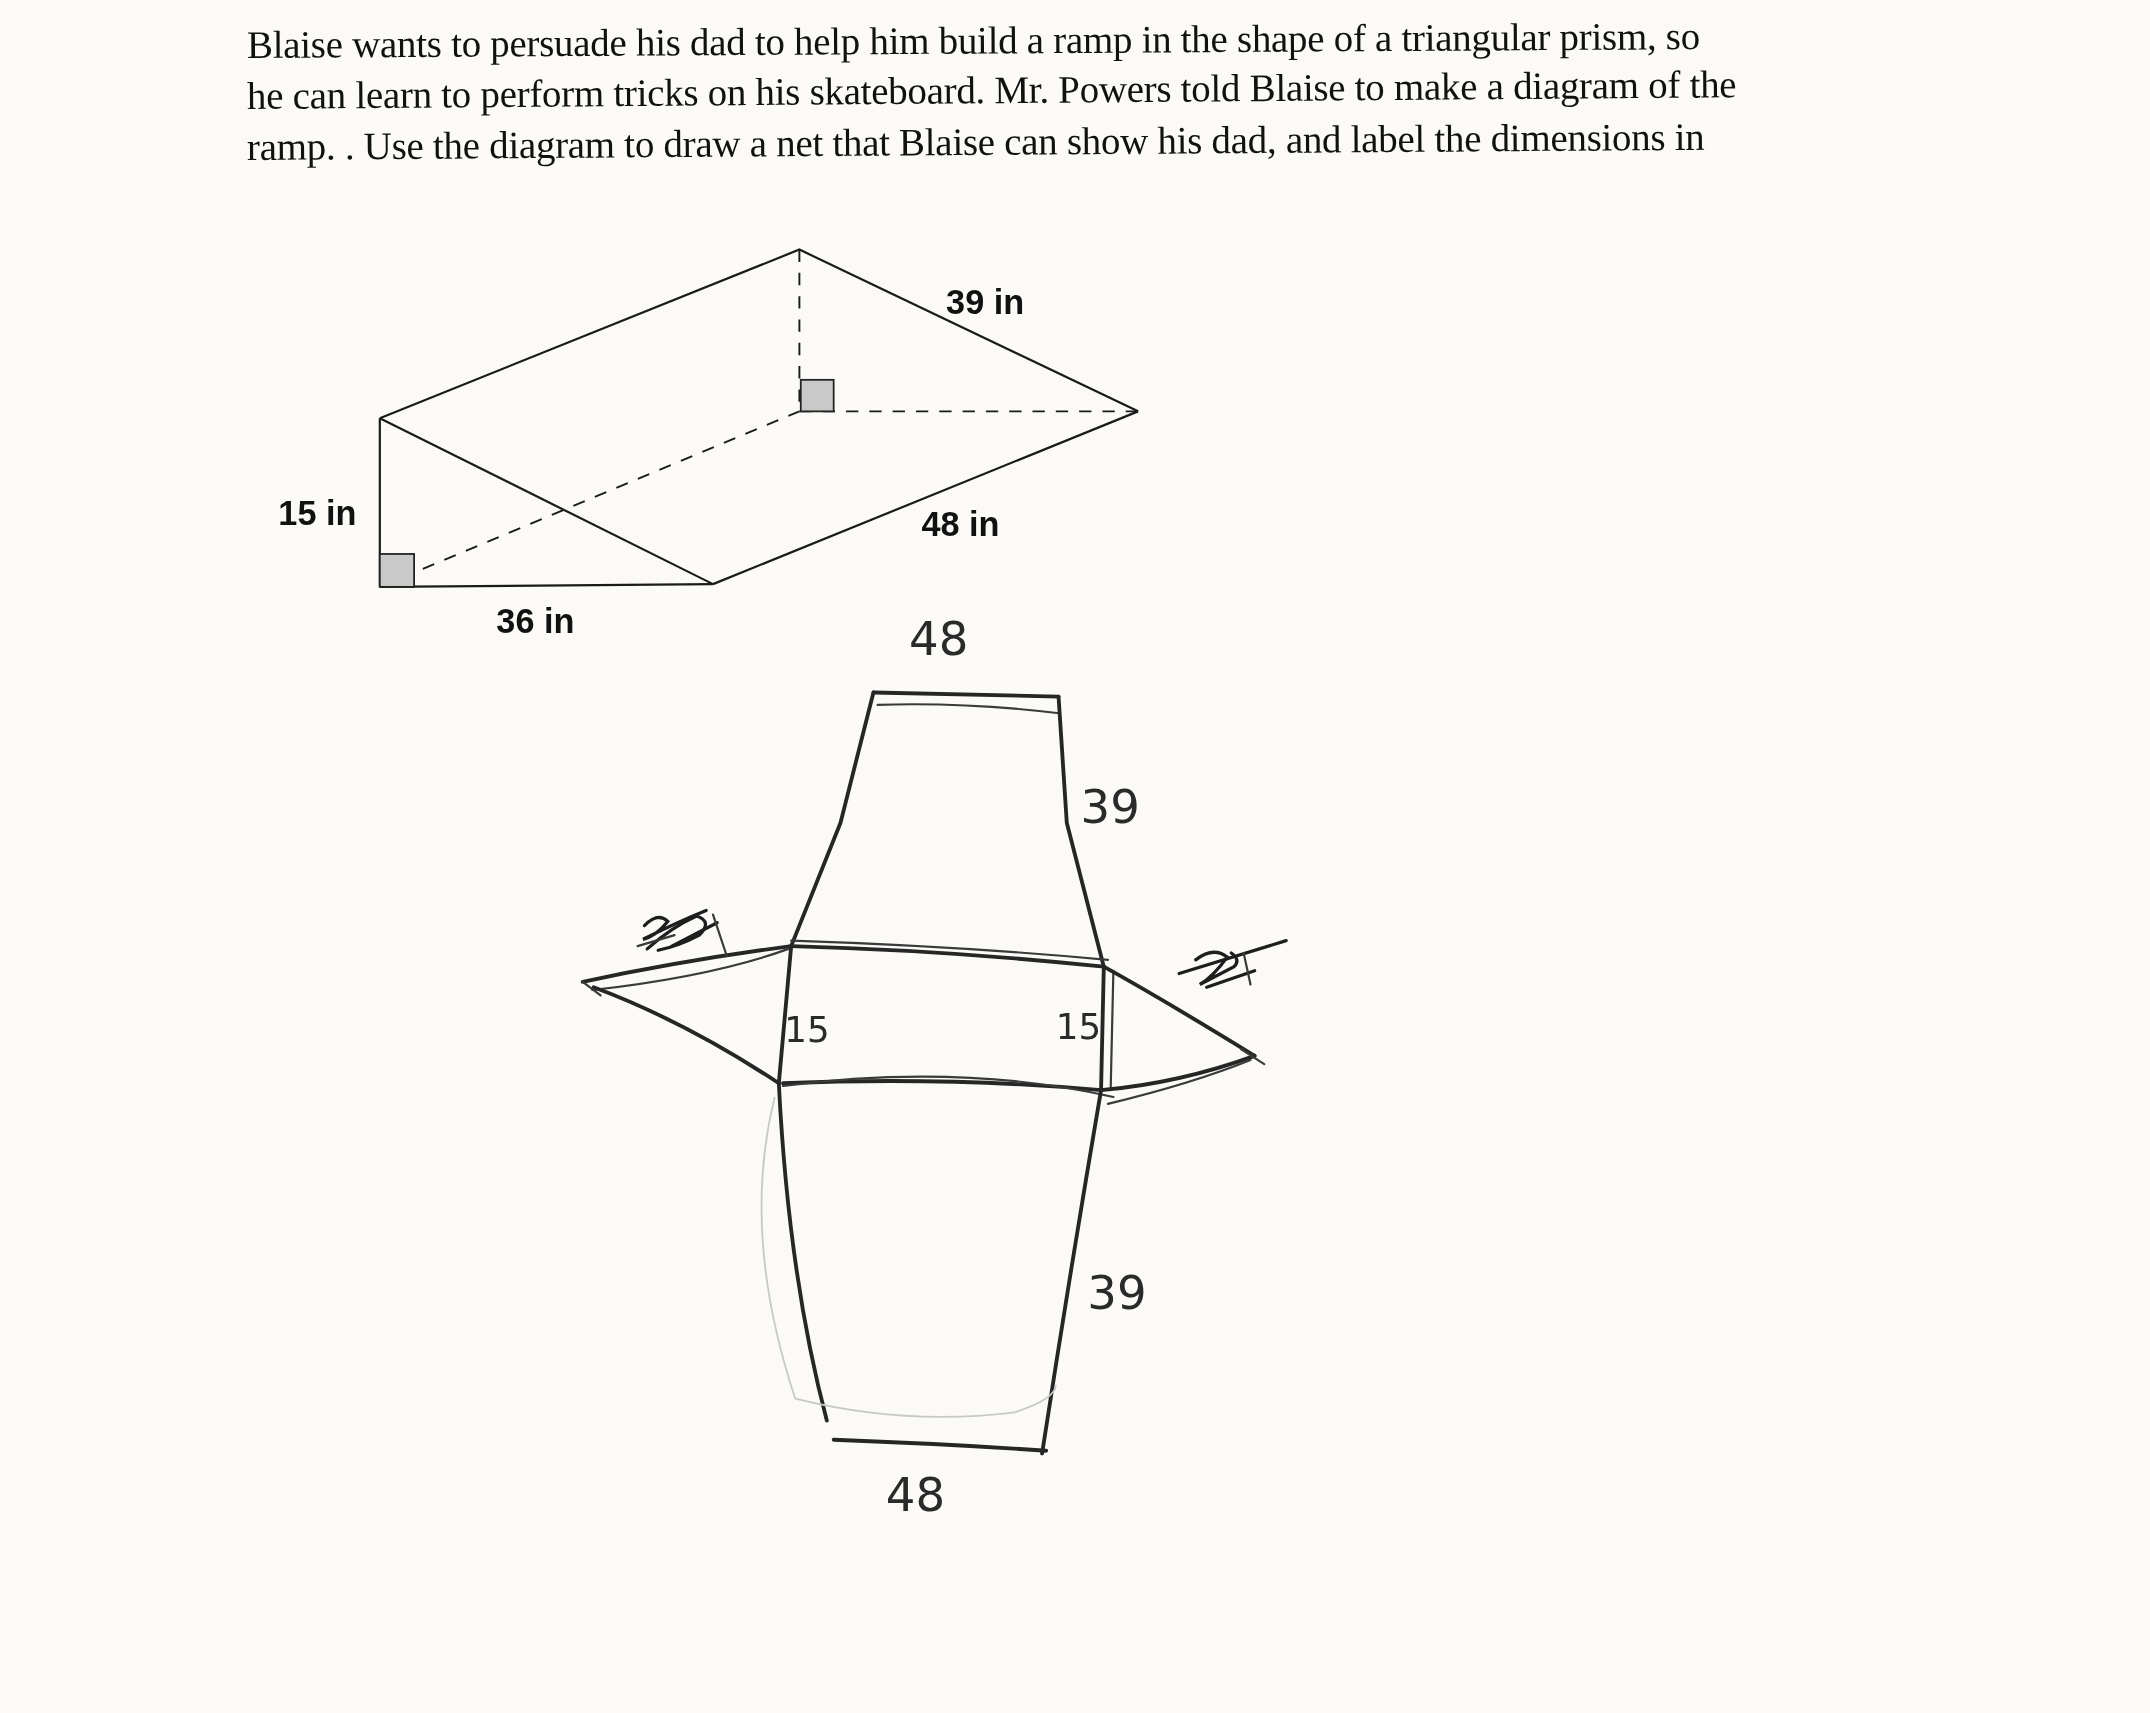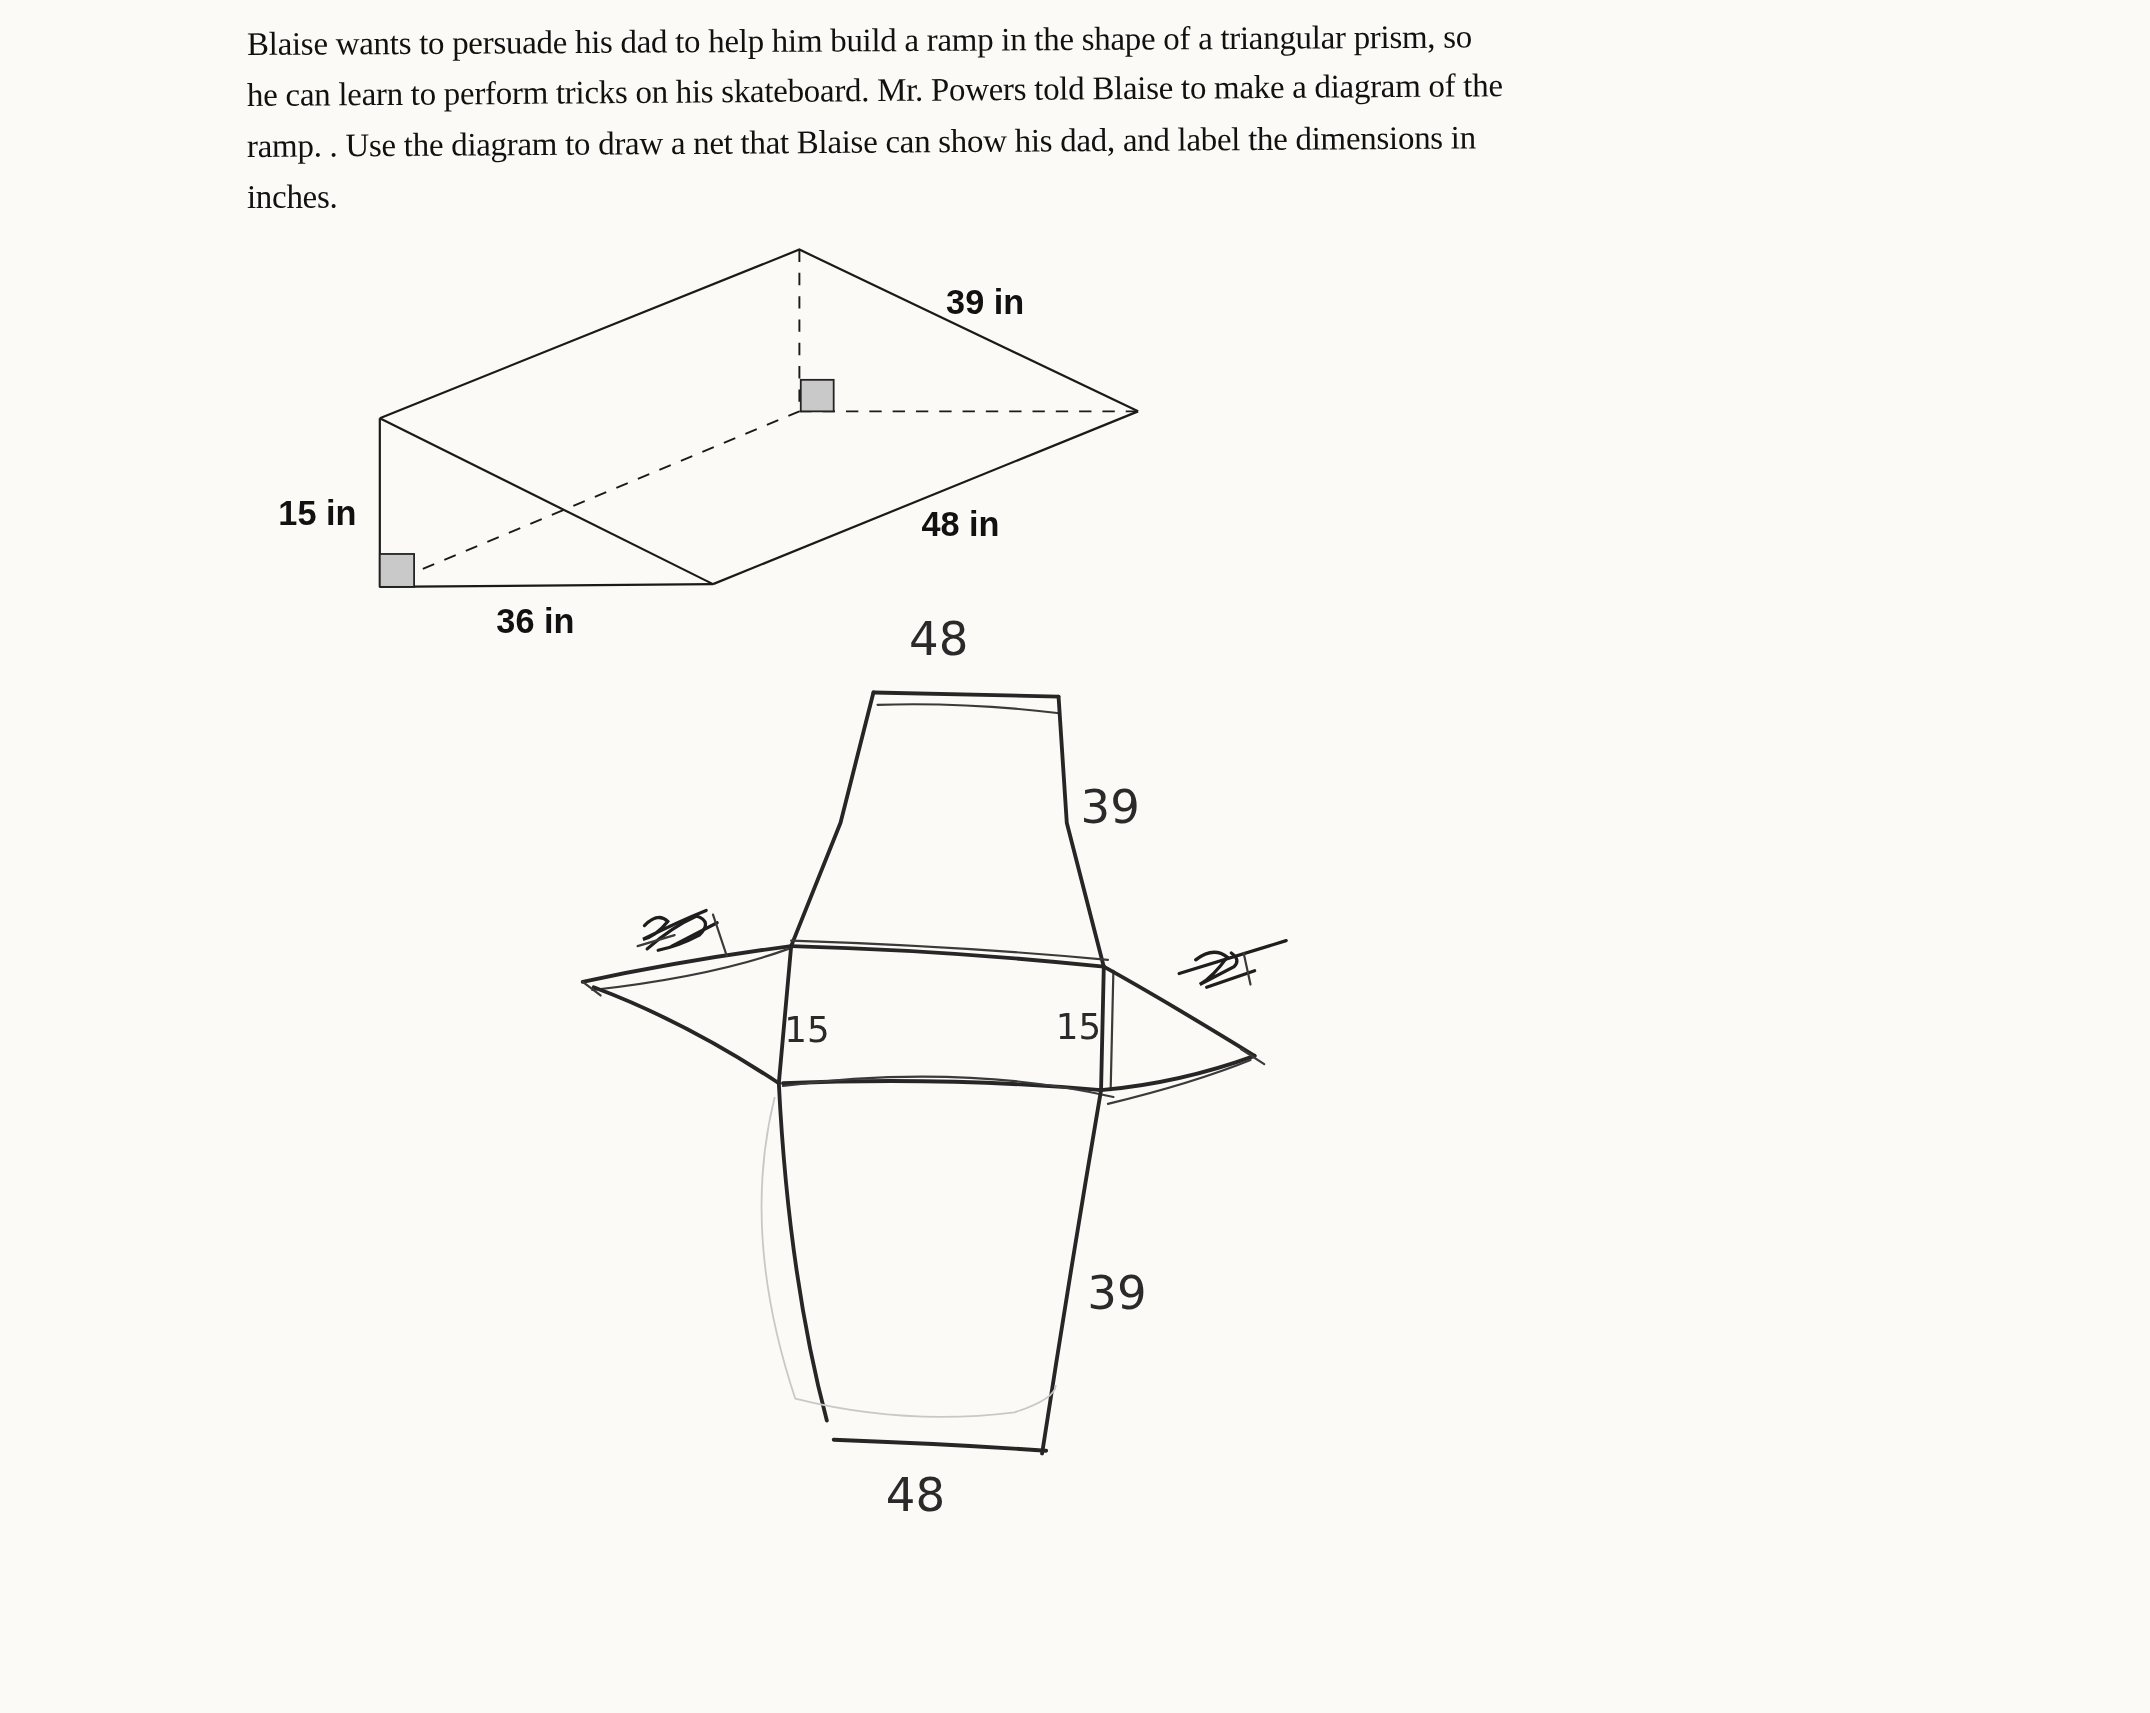--- a/index.html
+++ b/index.html
@@ -7,21 +7,21 @@
       width: 2150px; height: 1714px; overflow: hidden;
       background: #fbfaf6;
       position: relative;
       font-family: "Liberation Serif", "DejaVu Serif", serif;
       color: #111;
     }
     #page { position: absolute; left: 0; top: 0; width: 2150px; height: 1714px; }
     .prompt {
       position: absolute; left: 247px; top: 18.6px; width: 1670px;
       font-family: "Liberation Serif", "DejaVu Serif", serif;
-      font-size: 33px; line-height: 51px; color: #111;
+      font-size: 39px; line-height: 51px; color: #111;
       letter-spacing: -0.3px;
     }
     .prompt .line { display: block; white-space: nowrap; }
     .prompt .l1 { transform: rotate(-0.35deg); transform-origin: left center; }
     .prompt .l2 { transform: rotate(-0.45deg); transform-origin: left center; }
     .prompt .l3 { transform: rotate(-0.4deg); transform-origin: left center; }
     svg.drawing { position: absolute; left: 0; top: 0; width: 2150px; height: 1714px; }
     .print-label { font-family: "Liberation Sans", "DejaVu Sans", sans-serif; font-size: 25px; font-weight: 700; fill: #111; }
     .hand { font-family: "DejaVu Sans", "Liberation Sans", sans-serif; font-size: 34px; fill: #2a2a2a; font-weight: 400; }
     .hand-sm { font-size: 26px; }
@@ -35,21 +35,20 @@
   </style>
 </head>
 <body>
 
 <div id="page">
 
   <div class="prompt">
     <span class="line l1">Blaise wants to persuade his dad to help him build a ramp in the shape of a triangular prism, so</span>
     <span class="line l2">he can learn to perform tricks on his skateboard. Mr. Powers told Blaise to make a diagram of the</span>
     <span class="line l3">ramp. . Use the diagram to draw a net that Blaise can show his dad, and label the dimensions in</span>
-    <span class="line">inches.</span>
   </div>
 
   <svg class="drawing" viewBox="0 0 1568 1250" preserveAspectRatio="none">
 
     <g>
 
       <polyline class="prism-edge" points="277,305 583,182 830,300"></polyline>
       <line class="prism-edge" x1="277" y1="305" x2="277" y2="428"></line>
       <line class="prism-edge" x1="277" y1="428" x2="520" y2="426"></line>
       <line class="prism-edge" x1="277" y1="305" x2="520" y2="426"></line>

